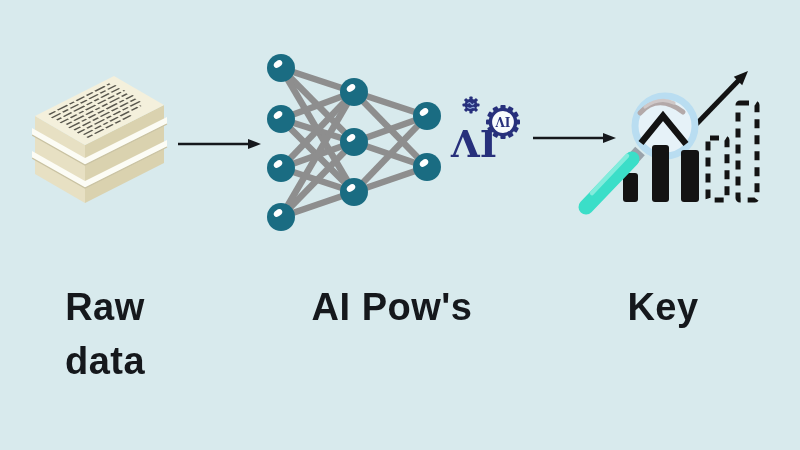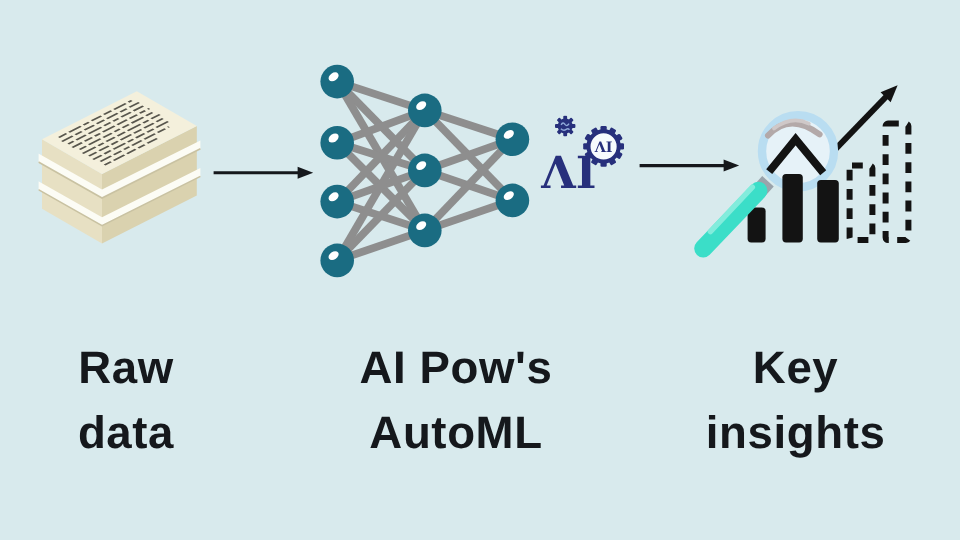--- a/index.html
+++ b/index.html
@@ -197,22 +197,20 @@
       <line x1="70" y1="96" x2="60" y2="107" stroke="#9aa3ab" stroke-width="13"></line>
       <line x1="62" y1="104" x2="16" y2="152" stroke="var(--handle-teal)" stroke-width="15" stroke-linecap="round"></line>
       <line x1="57" y1="101" x2="22" y2="138" stroke="var(--handle-light)" stroke-width="4.5" stroke-linecap="round"></line>
     </g>
   </svg>
 
   <div class="stage-label" style="left:-5px">
     <div>Raw</div>
     <div>data</div>
   </div>
-  <div class="stage-label" style="left:270px">
+  <div class="stage-label" style="left:282px">
     <div>AI Pow's</div>
-    <div>AutoML</div>
   </div>
   <div class="stage-label" style="left:553px">
     <div>Key</div>
-    <div>insights</div>
   </div>
 
 </div>
 
 </body></html>

